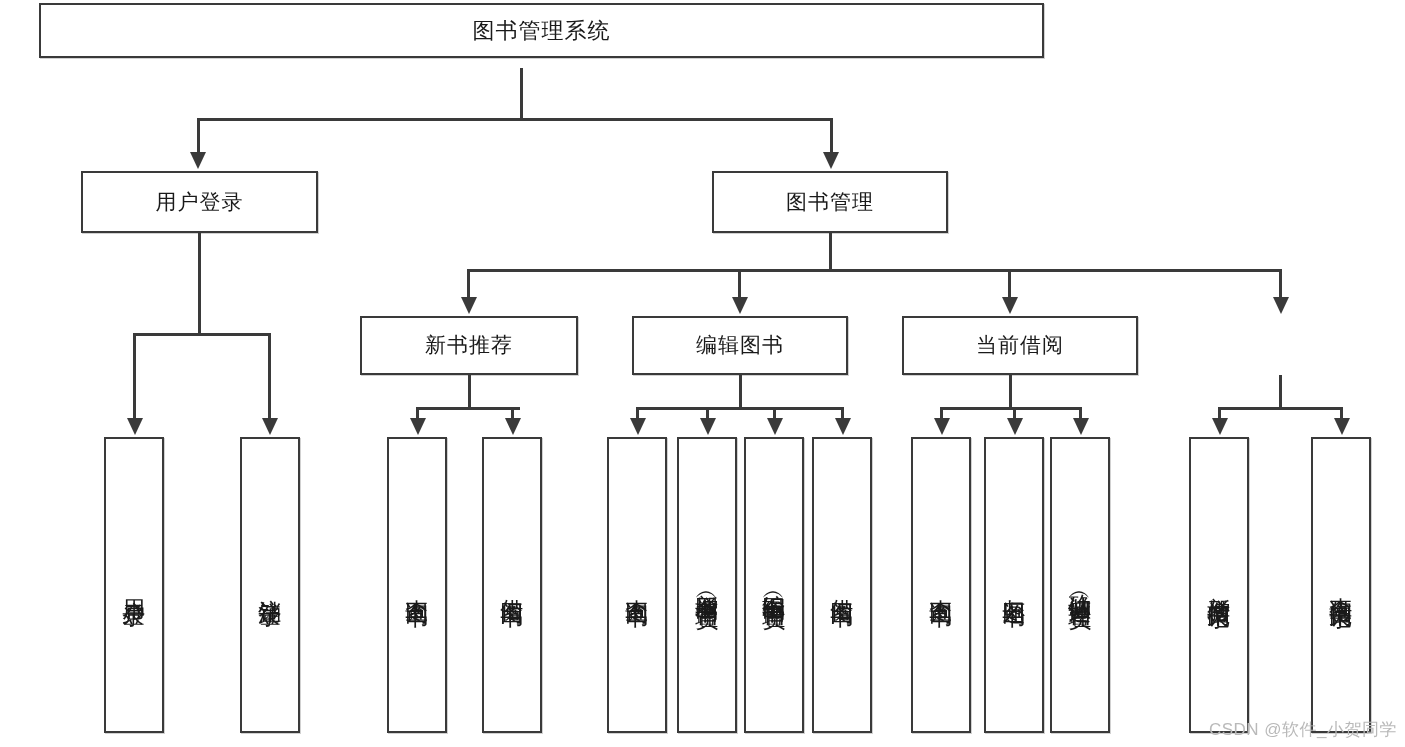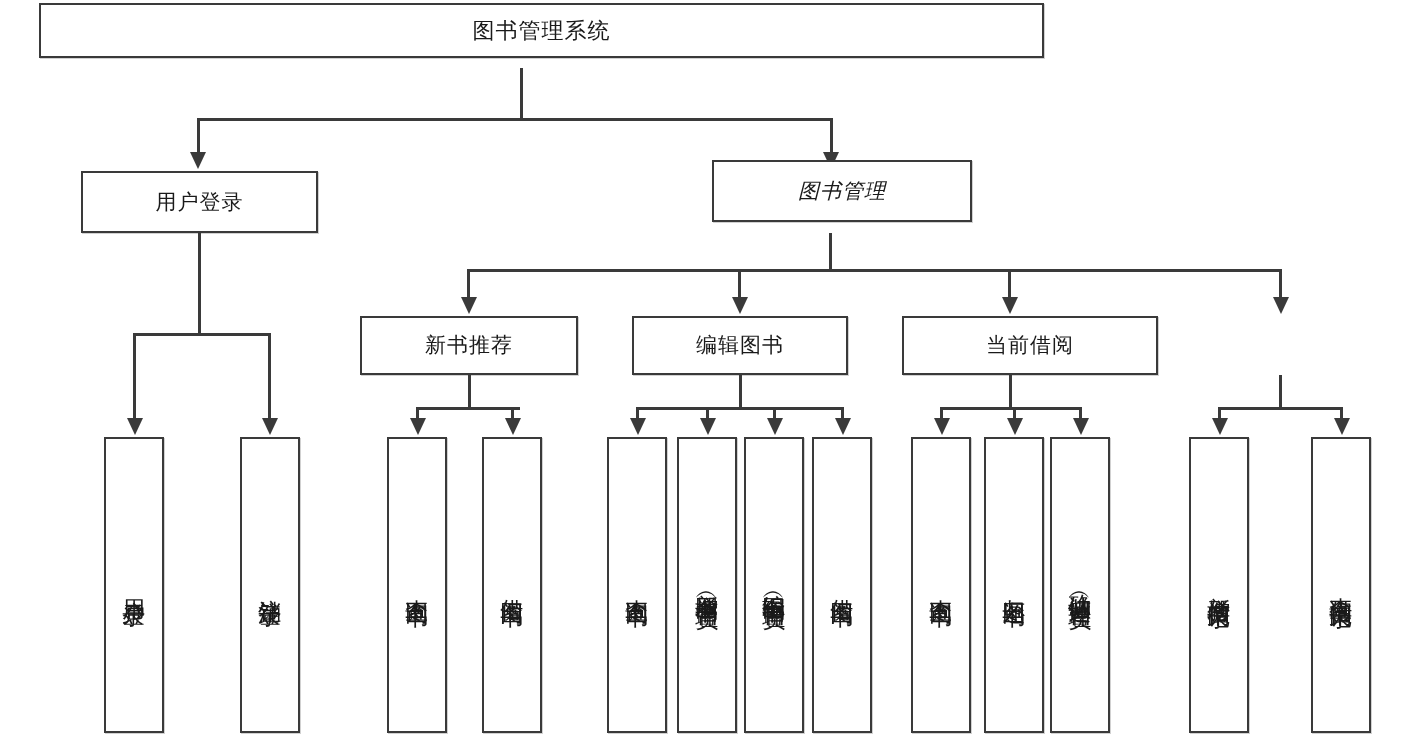--- a/index.html
+++ b/index.html
@@ -84,21 +84,21 @@
 
   <div class="ln v" style="left:197px;top:118px;height:36px;"></div>
   <div class="arrow" style="left:190px;top:152px;"></div>
   <div class="ln v" style="left:830px;top:118px;height:36px;"></div>
   <div class="arrow" style="left:823px;top:152px;"></div>
 
   <div class="node lvl2" style="left:81px;top:171px;width:237px;height:62px;">
     <span class="lbl">用户登录</span>
   </div>
 
-  <div class="node lvl2" style="left:712px;top:160px;width:260px;height:62px;font-style:italic;">
+  <div class="node lvl2" style="left:712px;top:171px;width:236px;height:62px;">
     <span class="lbl">图书管理</span>
   </div>
 
   <div class="ln v" style="left:198px;top:233px;height:102px;"></div>
   <div class="ln h" style="left:133px;top:333px;width:135px;"></div>
   <div class="ln v" style="left:133px;top:333px;height:87px;"></div>
   <div class="arrow" style="left:127px;top:418px;"></div>
   <div class="ln v" style="left:268px;top:333px;height:87px;"></div>
   <div class="arrow" style="left:262px;top:418px;"></div>
 
@@ -112,21 +112,21 @@
   <div class="arrow" style="left:1002px;top:297px;"></div>
   <div class="ln v" style="left:1279px;top:269px;height:30px;"></div>
   <div class="arrow" style="left:1273px;top:297px;"></div>
 
   <div class="node lvl3" style="left:360px;top:316px;width:218px;height:59px;">
     <span class="lbl">新书推荐</span>
   </div>
   <div class="node lvl3" style="left:632px;top:316px;width:216px;height:59px;">
     <span class="lbl">编辑图书</span>
   </div>
-  <div class="node lvl3" style="left:902px;top:316px;width:256px;height:59px;">
+  <div class="node lvl3" style="left:902px;top:316px;width:236px;height:59px;">
     <span class="lbl">当前借阅</span>
   </div>
 
   <div class="ln v" style="left:468px;top:375px;height:34px;"></div>
   <div class="ln h" style="left:416px;top:407px;width:104px;"></div>
   <div class="ln v" style="left:416px;top:407px;height:13px;"></div>
   <div class="arrow" style="left:410px;top:418px;"></div>
   <div class="ln v" style="left:511px;top:407px;height:13px;"></div>
   <div class="arrow" style="left:505px;top:418px;"></div>
 
@@ -194,14 +194,15 @@
     <span class="lbl">确认归还（管理员）</span>
   </div>
 
   <div class="node leaf" style="left:1189px;top:437px;width:60px;height:296px;">
     <span class="lbl">新增借阅记录</span>
   </div>
   <div class="node leaf" style="left:1311px;top:437px;width:60px;height:296px;">
     <span class="lbl">查询借阅记录</span>
   </div>
 
+  <div class="watermark">CSDN @软件_小贺同学</div>
 
 </div>
 
 </body></html>

